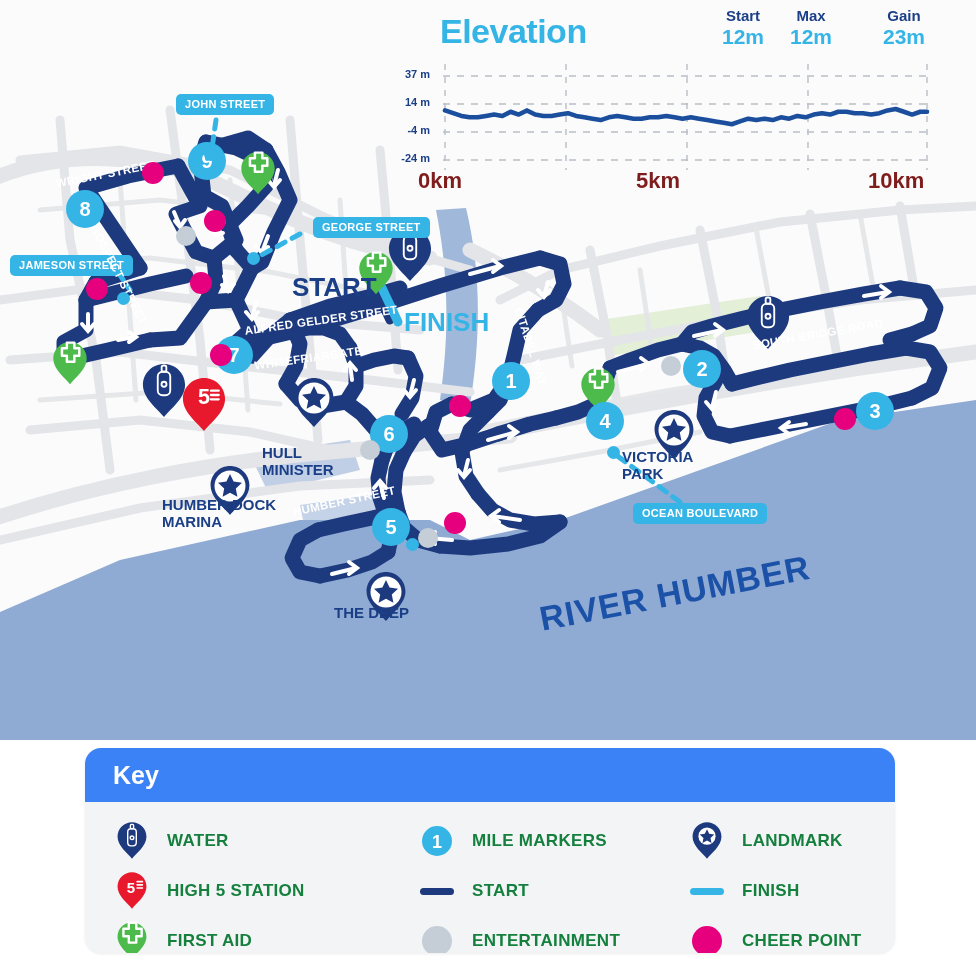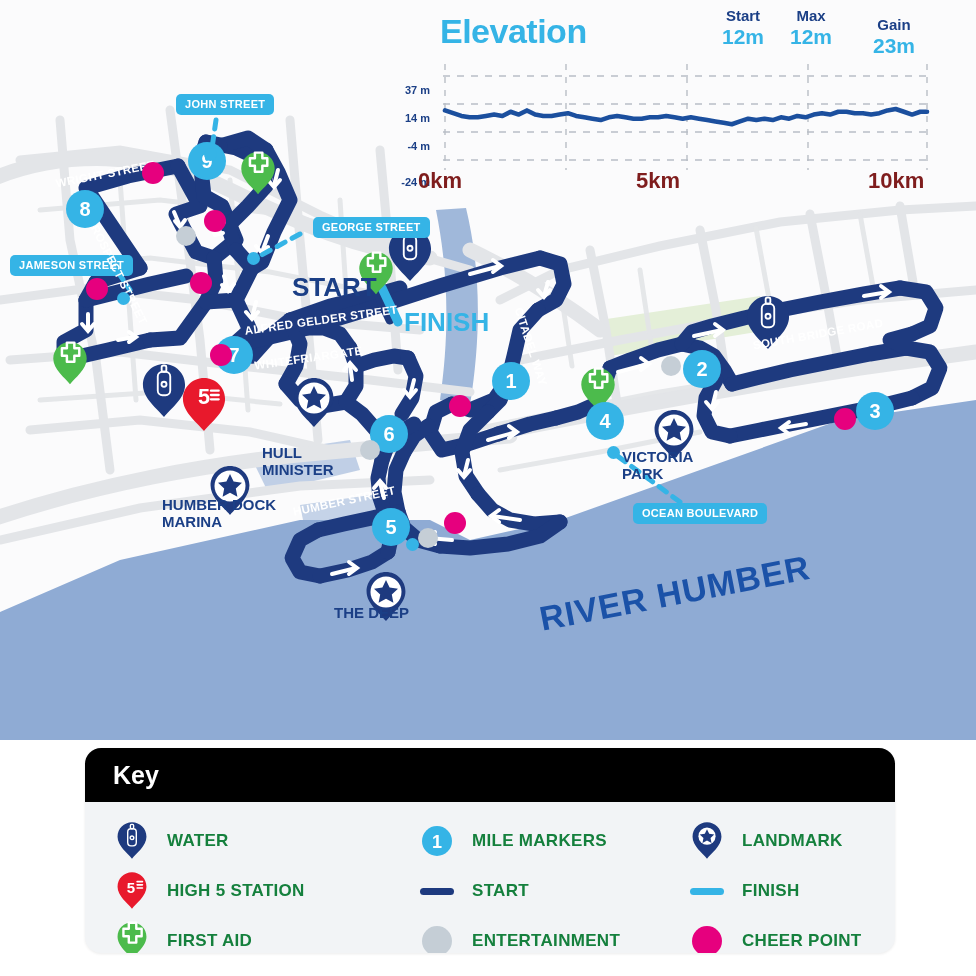--- a/index.html
+++ b/index.html
@@ -18,27 +18,27 @@
   #elev-title{
     position:absolute;left:60px;top:12px;
     font-size:34px;font-weight:bold;color:#35b4e6;
     letter-spacing:-0.5px;
   }
   .stat{position:absolute;text-align:center;width:80px;}
   .stat .lbl{font-size:15px;font-weight:bold;color:#1b3f86;line-height:19px;}
   .stat .val{font-size:21px;font-weight:bold;color:#35b4e6;line-height:24px;}
   #stat-start{left:323px;top:6px;}
   #stat-max{left:391px;top:6px;}
-  #stat-gain{left:474px;top:6px;margin-top:9px;}
+  #stat-gain{left:484px;top:6px;}
 
   .ytick{
     position:absolute;right:0;width:46px;text-align:right;
     font-size:11px;font-weight:bold;color:#1b3f86;
   }
-  #yticks{position:absolute;left:0;top:68px;width:50px;height:100px;margin-top:16px;}
+  #yticks{position:absolute;left:0;top:68px;width:50px;height:100px;}
   .xtick{position:absolute;font-size:22px;font-weight:bold;color:#7f1d1d;}
 
   
   .maptext{position:absolute;font-weight:bold;color:#1b3f86;white-space:nowrap;}
   .pill{
     position:absolute;background:#35b4e6;color:#fff;
     font-size:11px;font-weight:bold;letter-spacing:.3px;
     padding:4px 9px 5px;border-radius:5px;white-space:nowrap;
   }
   .street{
@@ -66,21 +66,21 @@
   }
 
   
   #key{
     position:absolute;left:85px;top:748px;width:810px;height:205px;
     border-radius:16px;overflow:hidden;
     background:#f2f4f6;
     box-shadow:0 1px 3px rgba(0,0,0,.08);
   }
   #key-head{
-    height:54px;background:#000000;color:#fff;
+    height:54px;background:#3b82f6;color:#fff;
     font-size:25px;font-weight:bold;
     display:flex;align-items:center;padding-left:28px;box-sizing:border-box;
   }
   #key-body{
     position:absolute;left:0;right:0;top:54px;bottom:0;
     display:grid;grid-template-columns:305px 270px 1fr;
     align-content:start;padding:14px 0 0 26px;box-sizing:border-box;
   }
   .kitem{display:flex;align-items:center;height:50px;gap:14px;}
   .klabel{font-size:17px;font-weight:bold;color:#15803d;letter-spacing:.3px;}
@@ -400,21 +400,21 @@
     </div>
     <div class="stat" id="stat-gain">
       <div class="lbl">Gain</div>
       <div class="val">23m</div>
     </div>
 
     <div id="yticks">
       <div class="ytick" style="top:0">37 m</div>
       <div class="ytick" style="top:28px">14 m</div>
       <div class="ytick" style="top:56px">-4 m</div>
-      <div class="ytick" style="top:92px">-24 m</div>
+      <div class="ytick" style="top:84px">-24 m</div>
     </div>
 
     <svg id="elev-plot" width="500" height="110" viewBox="0 0 500 110" style="position:absolute;left:55px;top:60px">
       <g stroke="#b9bec6" stroke-width="1.4" stroke-dasharray="7 7">
         <line x1="8" y1="16" x2="494" y2="16"></line>
         <line x1="8" y1="44" x2="494" y2="44"></line>
         <line x1="8" y1="72" x2="494" y2="72"></line>
         <line x1="8" y1="100" x2="494" y2="100"></line>
       </g>
       <g stroke="#b9bec6" stroke-width="1.4" stroke-dasharray="6 7">

